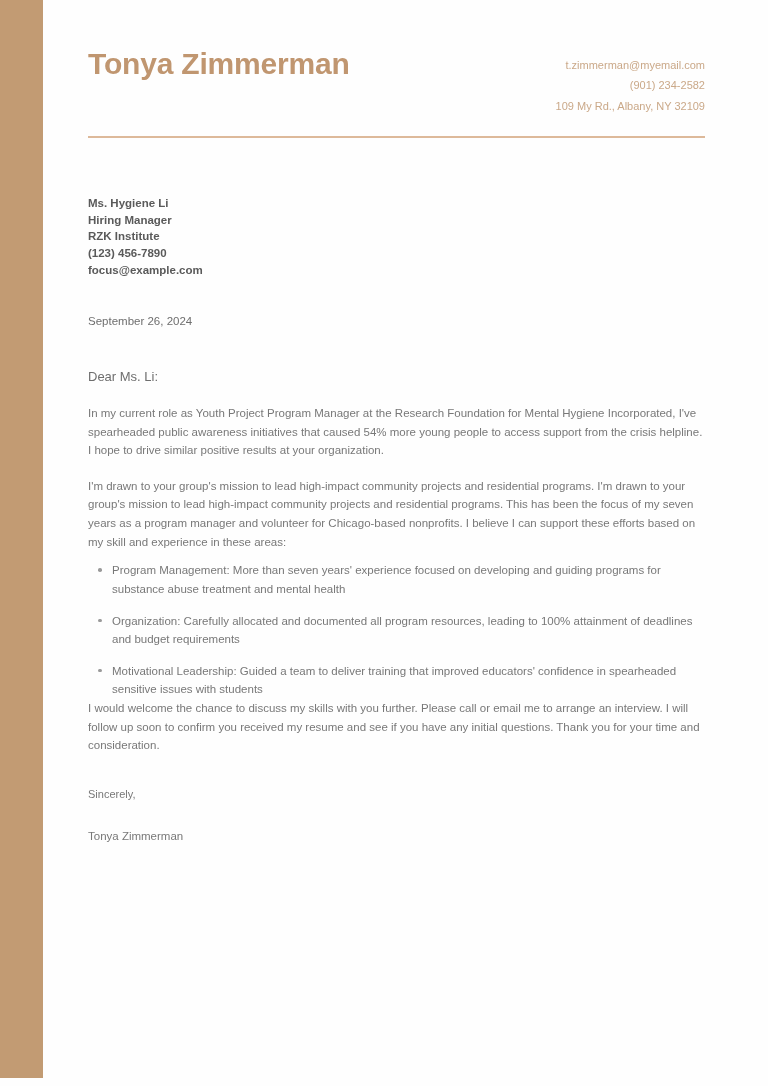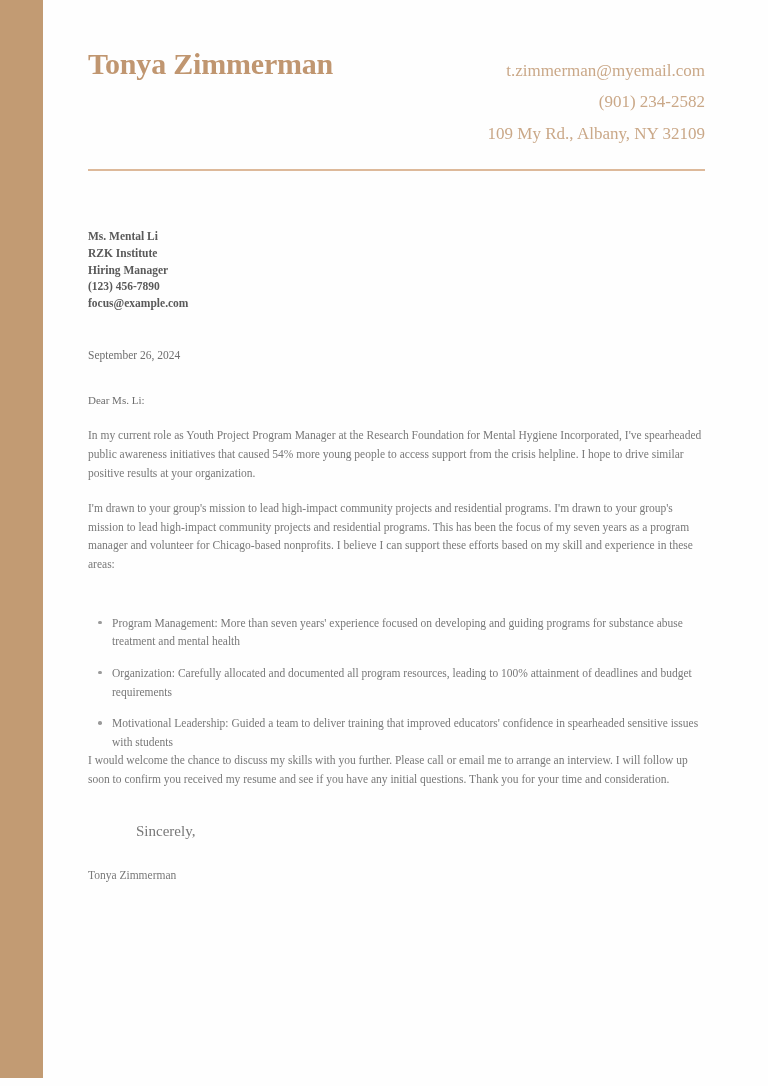--- a/index.html
+++ b/index.html
@@ -1,16 +1,16 @@
 <!DOCTYPE html>
 <html><head>
 <meta charset="utf-8">
 <title>Cover Letter</title>
 <style>
-  * { margin: 0; padding: 0; box-sizing: border-box; font-family: Liberation Serif, serif; }
+  * { margin: 0; padding: 0; box-sizing: border-box; }
 
   html, body {
     width: 768px;
     height: 1086px;
   }
 
   body {
     background: #ffffff;
     font-family: "Liberation Sans", sans-serif;
     position: relative;
@@ -59,21 +59,21 @@
     line-height: 1.15;
     white-space: nowrap;
   }
 
   .contact-block {
     text-align: right;
     padding-top: 8px;
   }
 
   .contact-line {
-    font-size: 17px;
+    font-size: 11px;
     color: #caa888;
     line-height: 1.85;
     white-space: nowrap;
   }
 
   .header-rule {
     margin-top: 20px;
     height: 2px;
     background: #ddb99a;
     width: 617px;
@@ -94,38 +94,38 @@
   
   .letter-date {
     margin-top: 35px;
     font-size: 11.5px;
     color: #6e6e6e;
     line-height: 1.45;
   }
 
   
   .salutation {
-    margin-top: 30px;
-    font-size: 11px;
+    margin-top: 38px;
+    font-size: 13px;
     color: #6e6e6e;
     line-height: 1.45;
   }
 
   
   .body-paragraph {
     margin-top: 17px;
     font-size: 11.5px;
     color: #787878;
     line-height: 1.62;
     text-align: left;
   }
 
   
   .highlights {
-    margin-top: 40px;
+    margin-top: 10px;
     list-style: none;
   }
 
   .highlight-item {
     position: relative;
     padding-left: 24px;
     margin-bottom: 13px;
     font-size: 11.5px;
     color: #787878;
     line-height: 1.62;
@@ -147,24 +147,23 @@
 
   
   .closing-paragraph {
     font-size: 11.5px;
     color: #787878;
     line-height: 1.62;
   }
 
   .signoff {
     margin-top: 32px;
-    font-size: 15px;
-    color: #787878;
-    line-height: 1.45;
-    margin-left: 48px;
+    font-size: 11px;
+    color: #787878;
+    line-height: 1.45;
   }
 
   .signature-name {
     margin-top: 25px;
     font-size: 11.5px;
     color: #787878;
     line-height: 1.45;
   }
 </style>
 </head>
@@ -182,23 +181,23 @@
       <div class="contact-block">
         <div class="contact-line">t.zimmerman@myemail.com</div>
         <div class="contact-line">(901) 234-2582</div>
         <div class="contact-line">109 My Rd., Albany, NY 32109</div>
       </div>
     </div>
 
     <div class="header-rule"></div>
 
     <div class="recipient">
-      <div class="recipient-line">Ms. Mental Li</div>
+      <div class="recipient-line">Ms. Hygiene Li</div>
+      <div class="recipient-line">Hiring Manager</div>
       <div class="recipient-line">RZK Institute</div>
-      <div class="recipient-line">Hiring Manager</div>
       <div class="recipient-line">(123) 456-7890</div>
       <div class="recipient-line">focus@example.com</div>
     </div>
 
     <div class="letter-date">September 26, 2024</div>
 
     <div class="salutation">Dear Ms. Li:</div>
 
     <p class="body-paragraph">In my current role as Youth Project Program Manager at the Research Foundation for Mental Hygiene Incorporated, I've spearheaded public awareness initiatives that caused 54% more young people to access support from the crisis helpline. I hope to drive similar positive results at your organization.</p>
 

